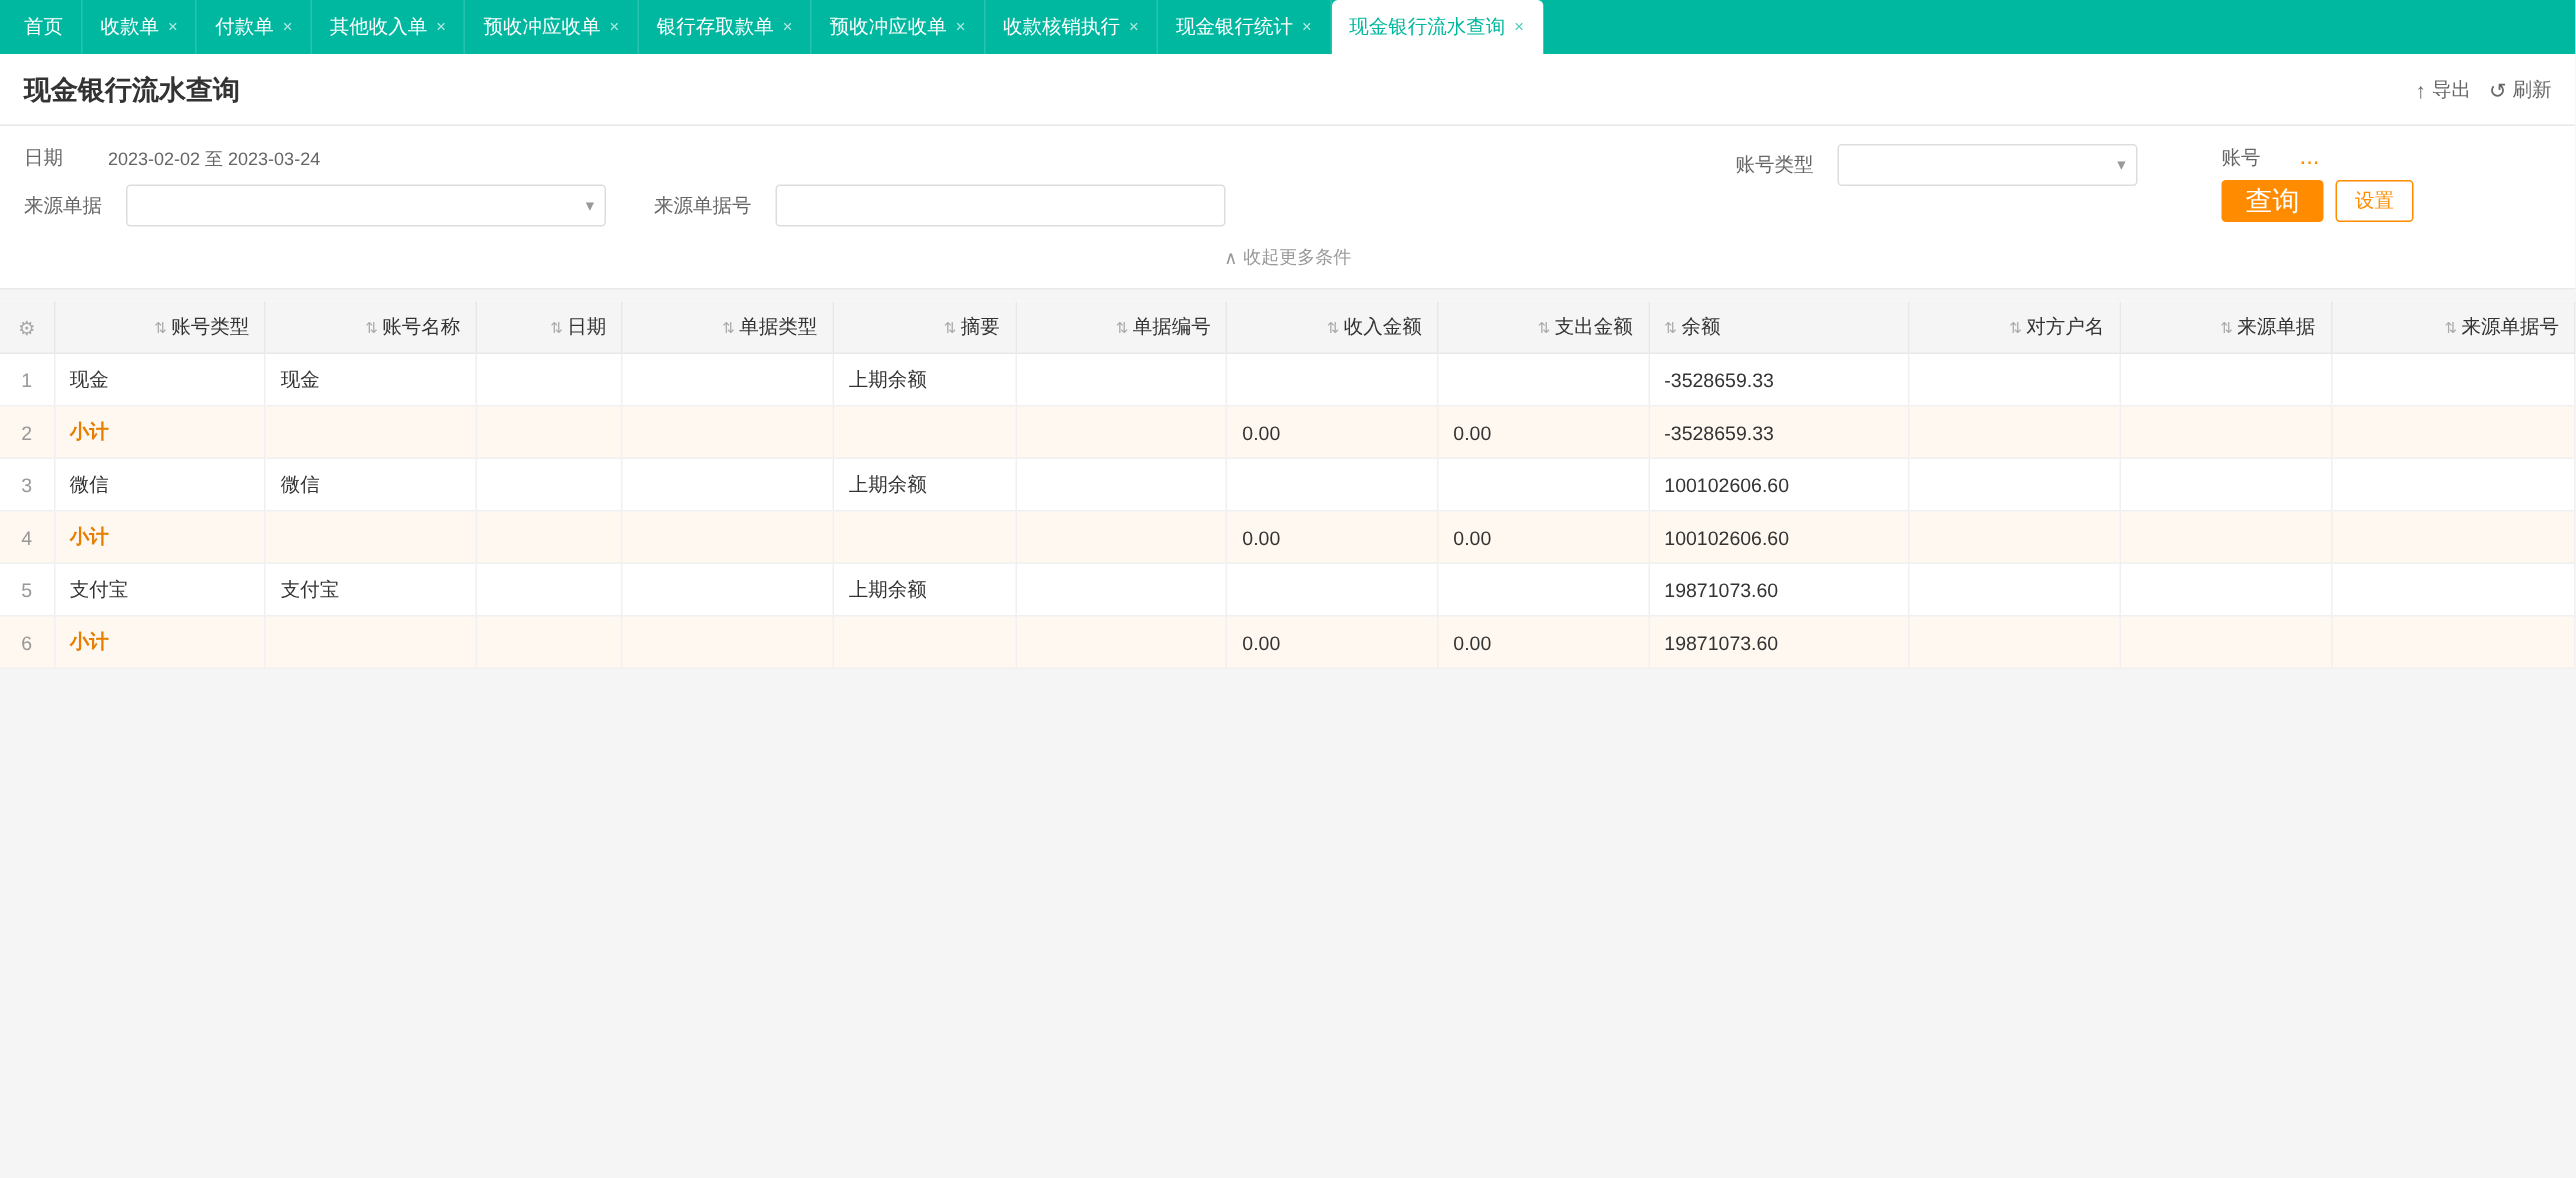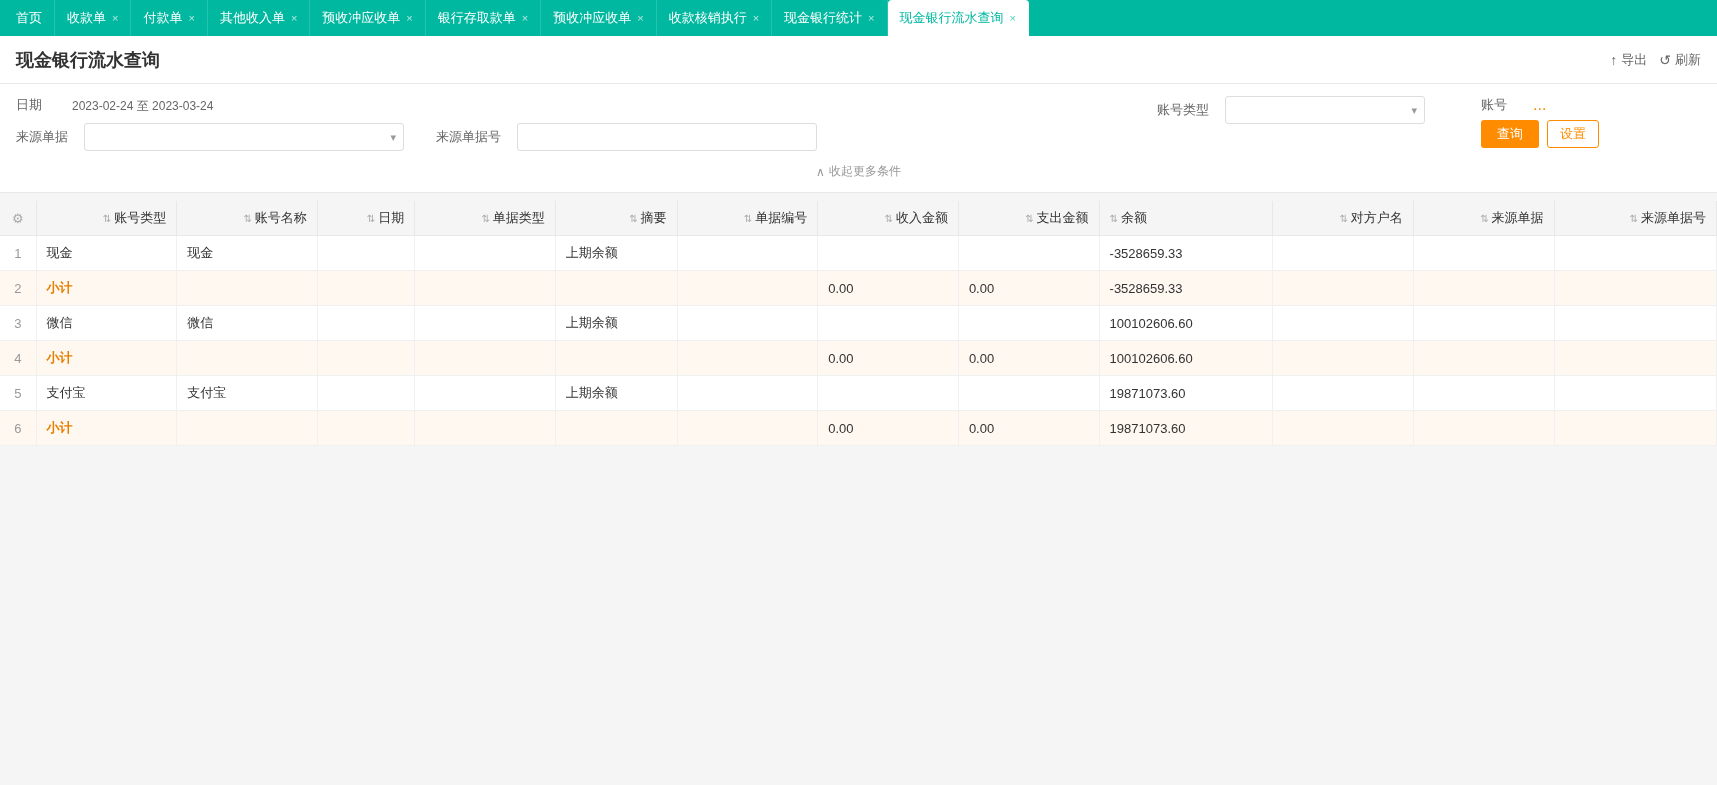--- a/index.html
+++ b/index.html
@@ -148,21 +148,21 @@
       font-size: 16px;
       padding: 0 4px;
     }
     .btn-query {
       background: #ff8c00;
       color: #fff;
       border: none;
       border-radius: 3px;
       padding: 6px 16px;
       cursor: pointer;
-      font-size: 13px;
+      font-size: 18px;
       height: 28px;
       display: flex;
       align-items: center;
     }
     .btn-settings {
       background: #fff;
       color: #ff8c00;
       border: 1px solid #ff8c00;
       border-radius: 3px;
       padding: 4px 12px;
@@ -309,21 +309,21 @@
   </div>
 </div>
 
 <div class="filter-area">
   <div style="display:flex; gap:24px; align-items:flex-start;">
 
     <div style="flex:1;">
       <div class="filter-row" style="align-items:flex-start;">
         <span class="filter-label">日期</span>
         <div>
-          <div class="date-range">2023-02-24 至 2023-03-24</div>
+          <div class="date-range">2023-02-02 至 2023-03-24</div>
         </div>
       </div>
       <div class="filter-row" style="margin-top:8px;">
         <span class="filter-label">来源单据</span>
         <div class="select-wrapper">
           <select class="filter-select" style="min-width:320px;">
             <option value=""></option>
           </select>
         </div>
         <span class="filter-label" style="margin-left:16px;">来源单据号</span>

